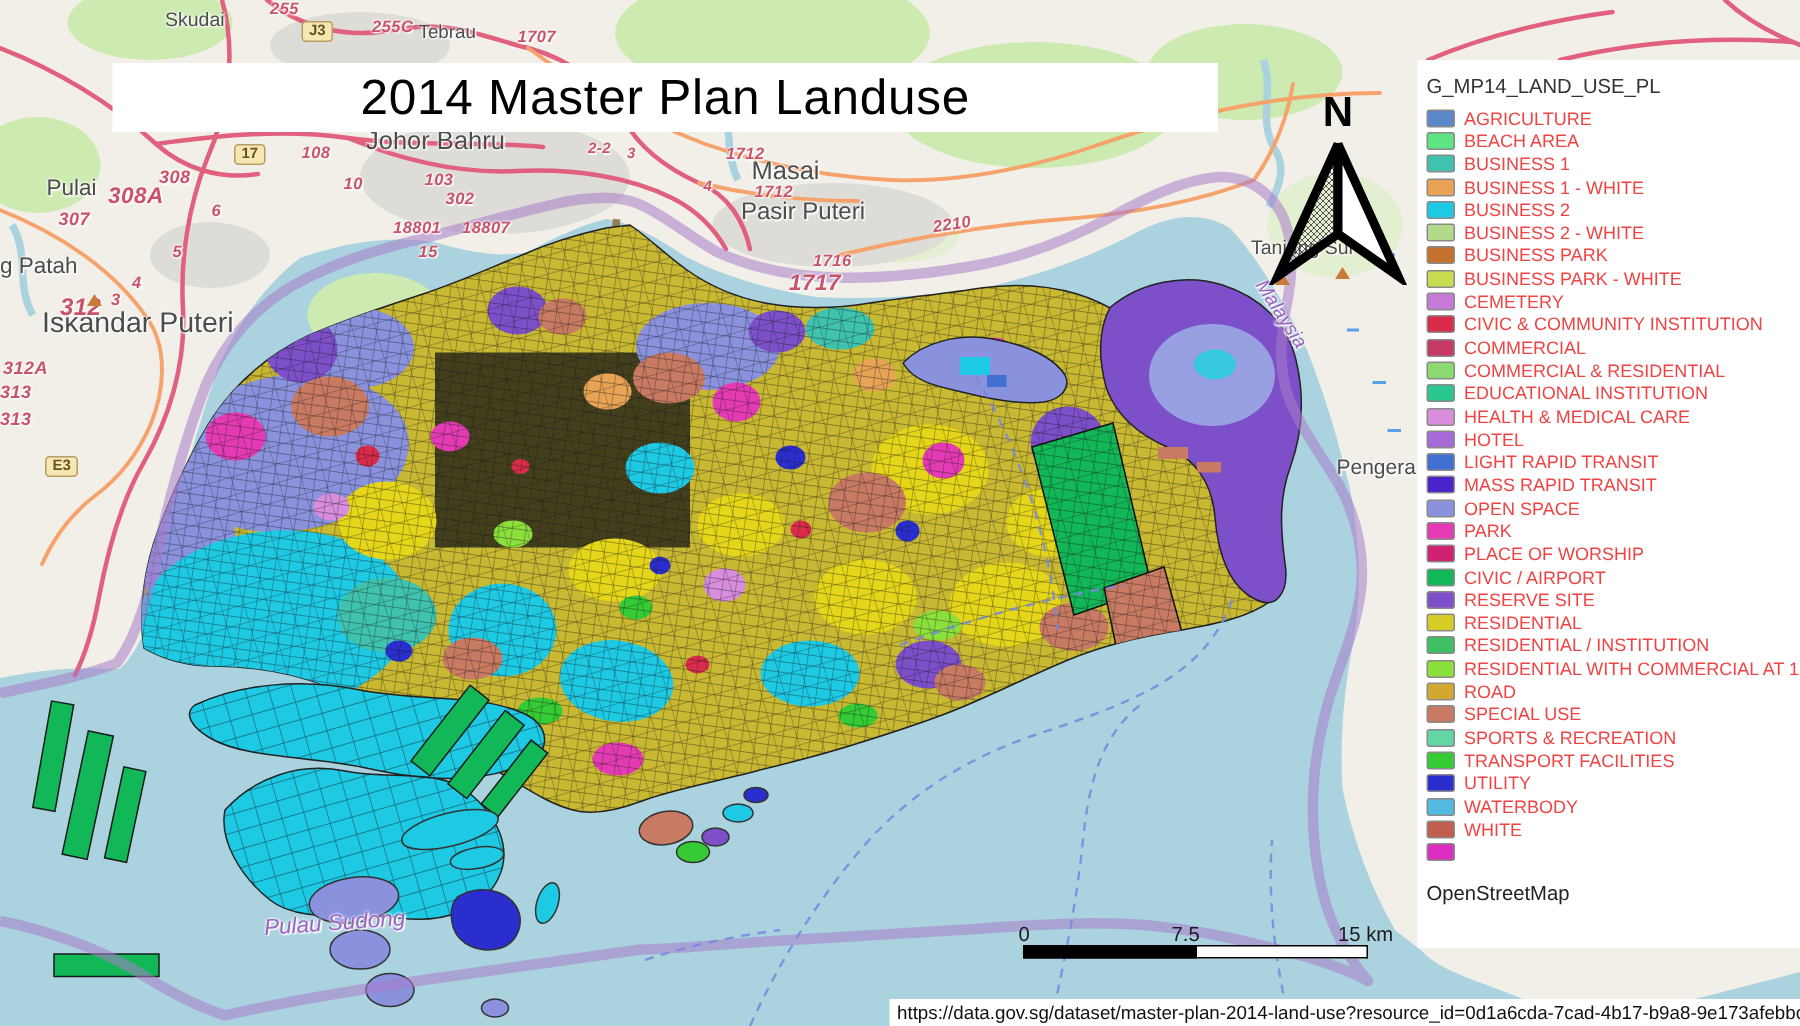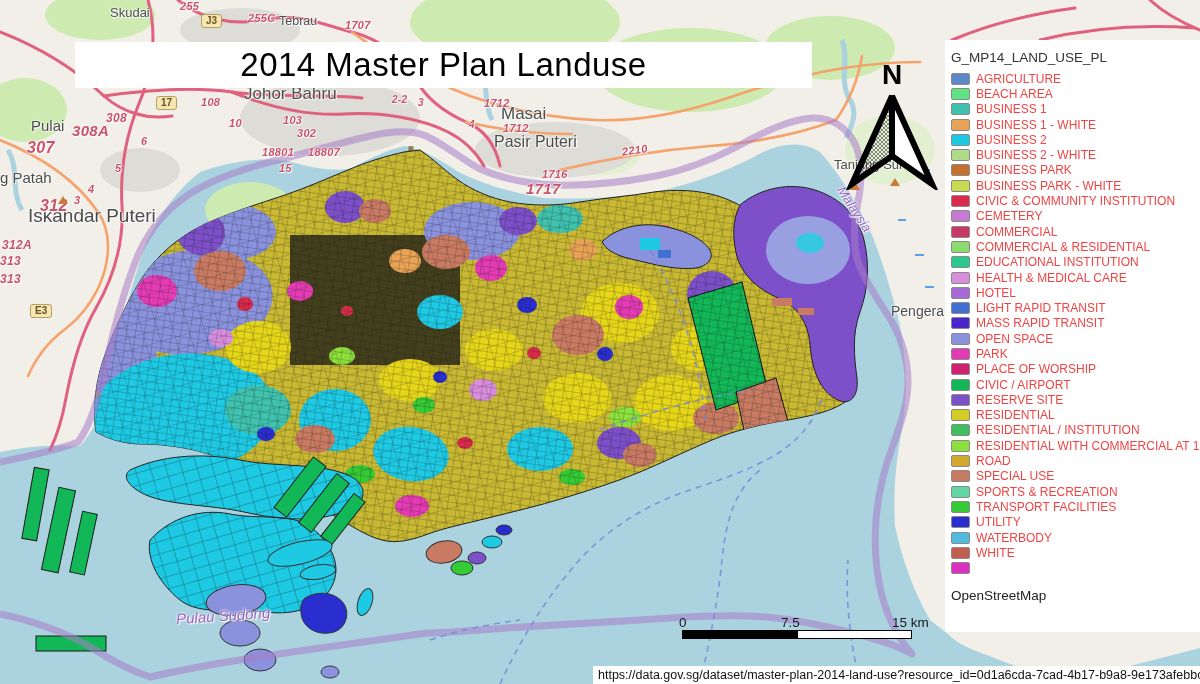--- a/index.html
+++ b/index.html
@@ -272,21 +272,21 @@
   <div class="lbl" style="left:834px;top:158px;font-size:13px">Tanjung Sur</div>
   <div class="lbl" style="left:891px;top:304px;font-size:14px">Pengera</div>
   <div class="lbl wlbl" style="left:846px;top:184px;font-size:13px;transform:rotate(57deg);transform-origin:left top">Malaysia</div>
   <div class="lbl wlbl" style="left:176px;top:608px;font-size:15px;transform:rotate(-4deg)">Pulau Sudong</div>
 
   <div class="lbl ref" style="left:180px;top:1px;font-size:11px">255</div>
   <div class="lbl ref" style="left:248px;top:13px;font-size:11px">255C</div>
   <div class="lbl ref" style="left:345px;top:20px;font-size:11px">1707</div>
   <div class="lbl ref" style="left:106px;top:112px;font-size:12px">308</div>
   <div class="lbl ref" style="left:72px;top:123px;font-size:15px">308A</div>
-  <div class="lbl ref" style="left:27px;top:140px;font-size:16px">307</div>
+  <div class="lbl ref" style="left:39px;top:140px;font-size:12px">307</div>
   <div class="lbl ref" style="left:201px;top:97px;font-size:11px">108</div>
   <div class="lbl ref" style="left:229px;top:118px;font-size:11px">10</div>
   <div class="lbl ref" style="left:283px;top:115px;font-size:11px">103</div>
   <div class="lbl ref" style="left:297px;top:128px;font-size:11px">302</div>
   <div class="lbl ref" style="left:262px;top:147px;font-size:11px">18801</div>
   <div class="lbl ref" style="left:308px;top:147px;font-size:11px">18807</div>
   <div class="lbl ref" style="left:279px;top:163px;font-size:11px">15</div>
   <div class="lbl ref" style="left:392px;top:95px;font-size:10px">2-2</div>
   <div class="lbl ref" style="left:418px;top:98px;font-size:10px">3</div>
   <div class="lbl ref" style="left:469px;top:120px;font-size:10px">4</div>
@@ -364,28 +364,28 @@
       </div>
     <div class="lrow">
         <span class="sw" style="background: rgb(196, 113, 45);"></span>
         <span class="lt">BUSINESS PARK</span>
       </div>
     <div class="lrow">
         <span class="sw" style="background: rgb(201, 219, 80);"></span>
         <span class="lt">BUSINESS PARK - WHITE</span>
       </div>
     <div class="lrow">
+        <span class="sw" style="background: rgb(199, 122, 213);"></span>
+        <span class="lt">CEMETERY</span>
+      </div>
+    <div class="lrow">
         <span class="sw" style="background: rgb(217, 43, 74);"></span>
         <span class="lt">CIVIC &amp; COMMUNITY INSTITUTION</span>
       </div>
     <div class="lrow">
-        <span class="sw" style="background: rgb(199, 122, 213);"></span>
-        <span class="lt">CEMETERY</span>
-      </div>
-    <div class="lrow">
         <span class="sw" style="background: rgb(198, 58, 101);"></span>
         <span class="lt">COMMERCIAL</span>
       </div>
     <div class="lrow">
         <span class="sw" style="background: rgb(140, 219, 112);"></span>
         <span class="lt">COMMERCIAL &amp; RESIDENTIAL</span>
       </div>
     <div class="lrow">
         <span class="sw" style="background: rgb(42, 199, 143);"></span>
         <span class="lt">EDUCATIONAL INSTITUTION</span>

